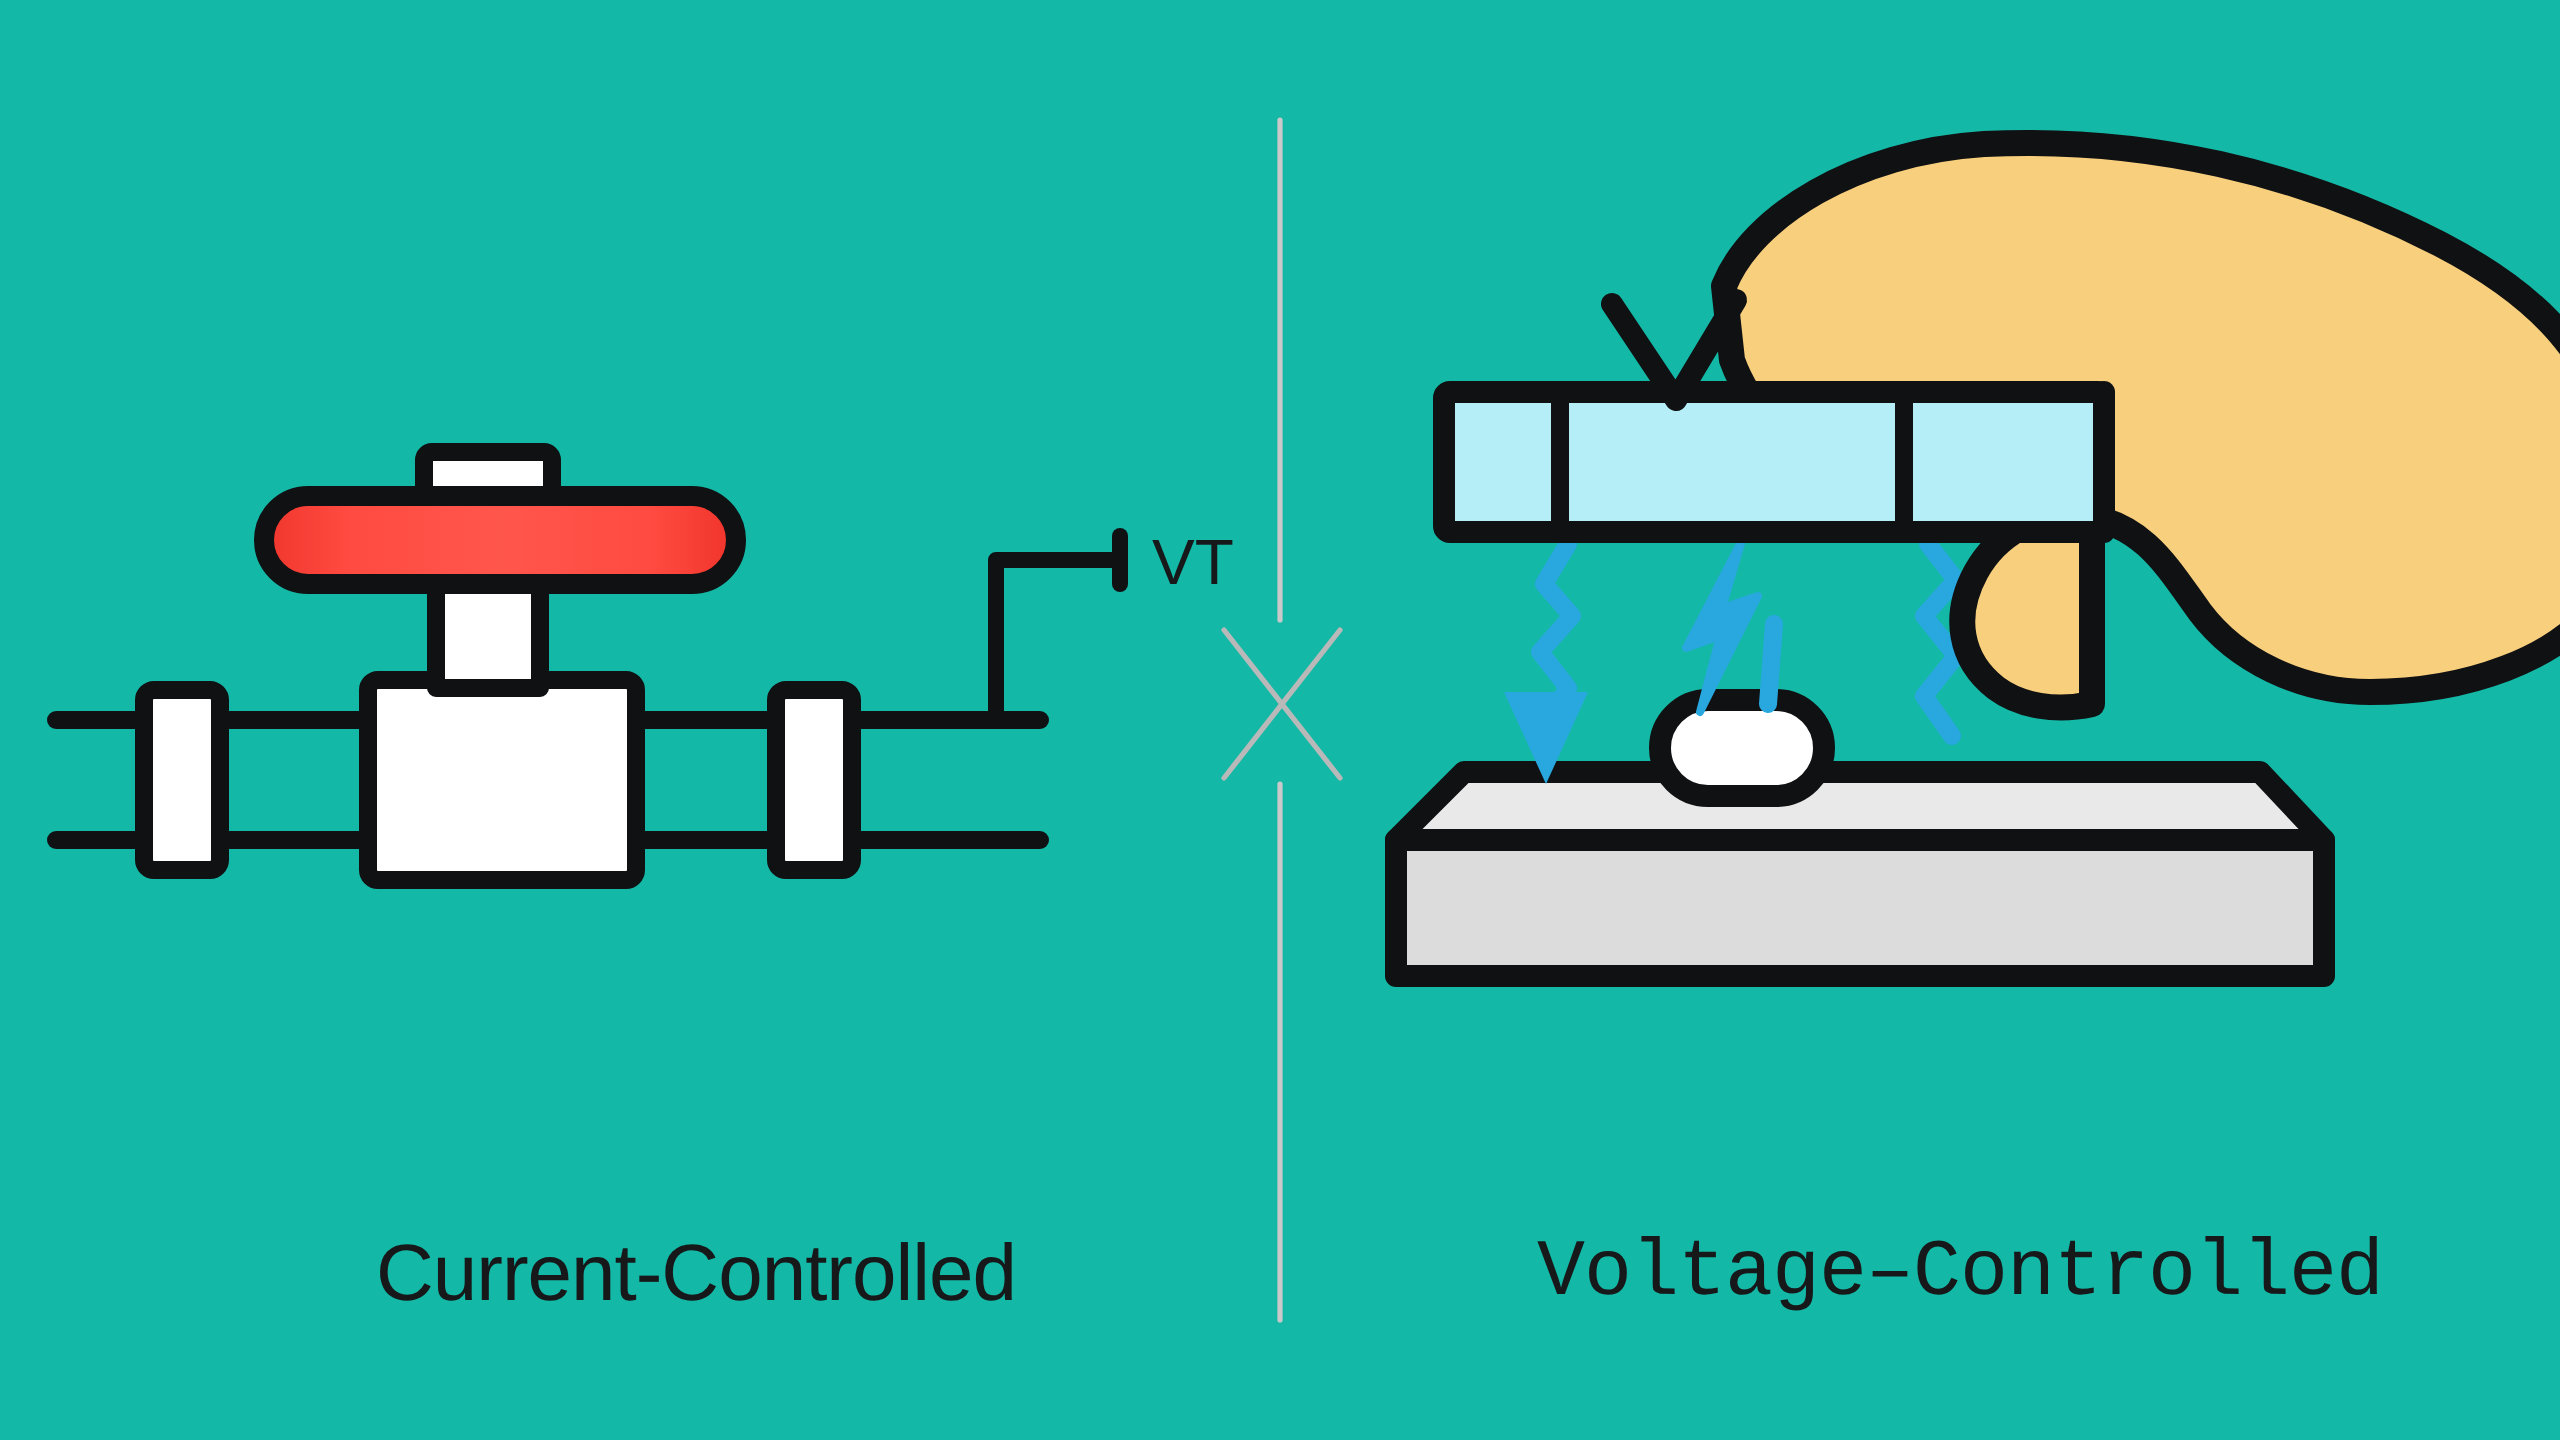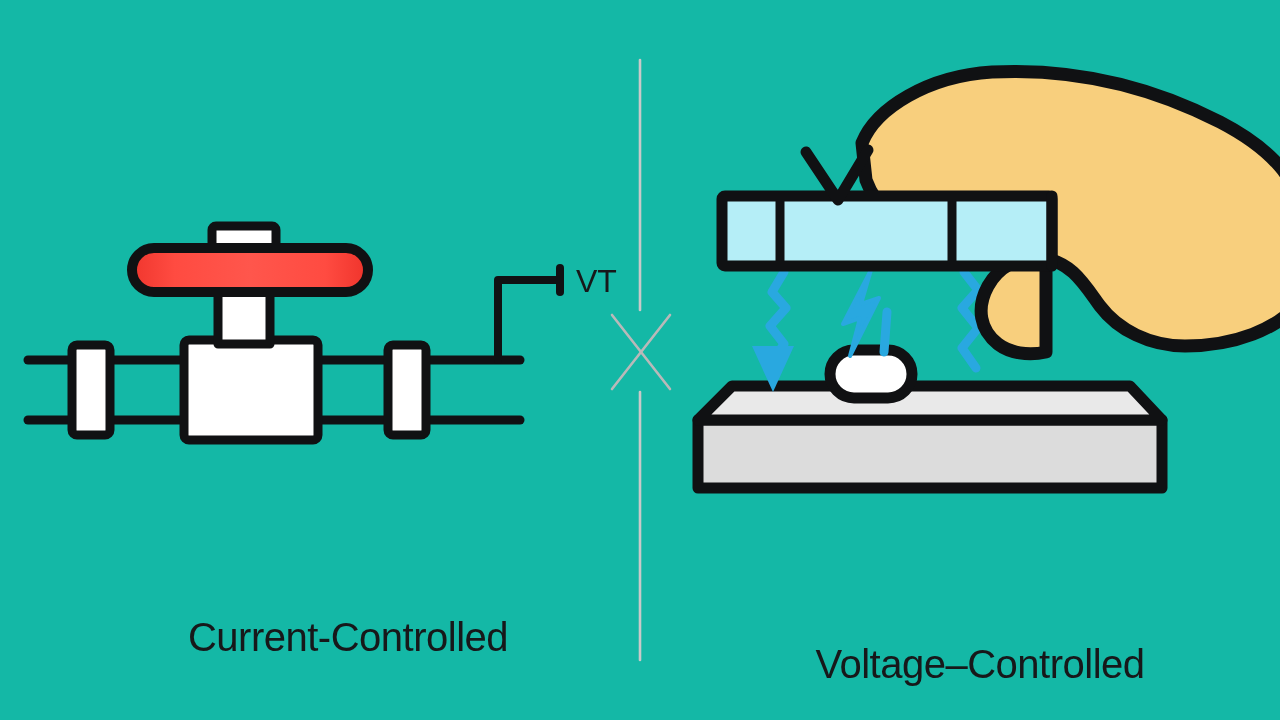--- a/index.html
+++ b/index.html
@@ -43,21 +43,21 @@
     width: 100%;
     text-align: center;
     font-size: 40px;
     font-weight: 400;
     letter-spacing: -0.5px;
     color: #17181a;
     white-space: nowrap;
     font-family: "Liberation Sans", "DejaVu Sans", sans-serif;
   }
   #caption-left  { top: 615px; left: 0; margin-left: 48px; }
-  #caption-right { top: 642px; left: 0; }
+  #caption-right { top: 615px; left: 0; font-family: Liberation Mono, monospace; }
 
   #divider-wrap {
     position: absolute;
     left: 600px;
     top: 0;
     width: 80px;
     height: 720px;
   }
 </style>
 </head>

